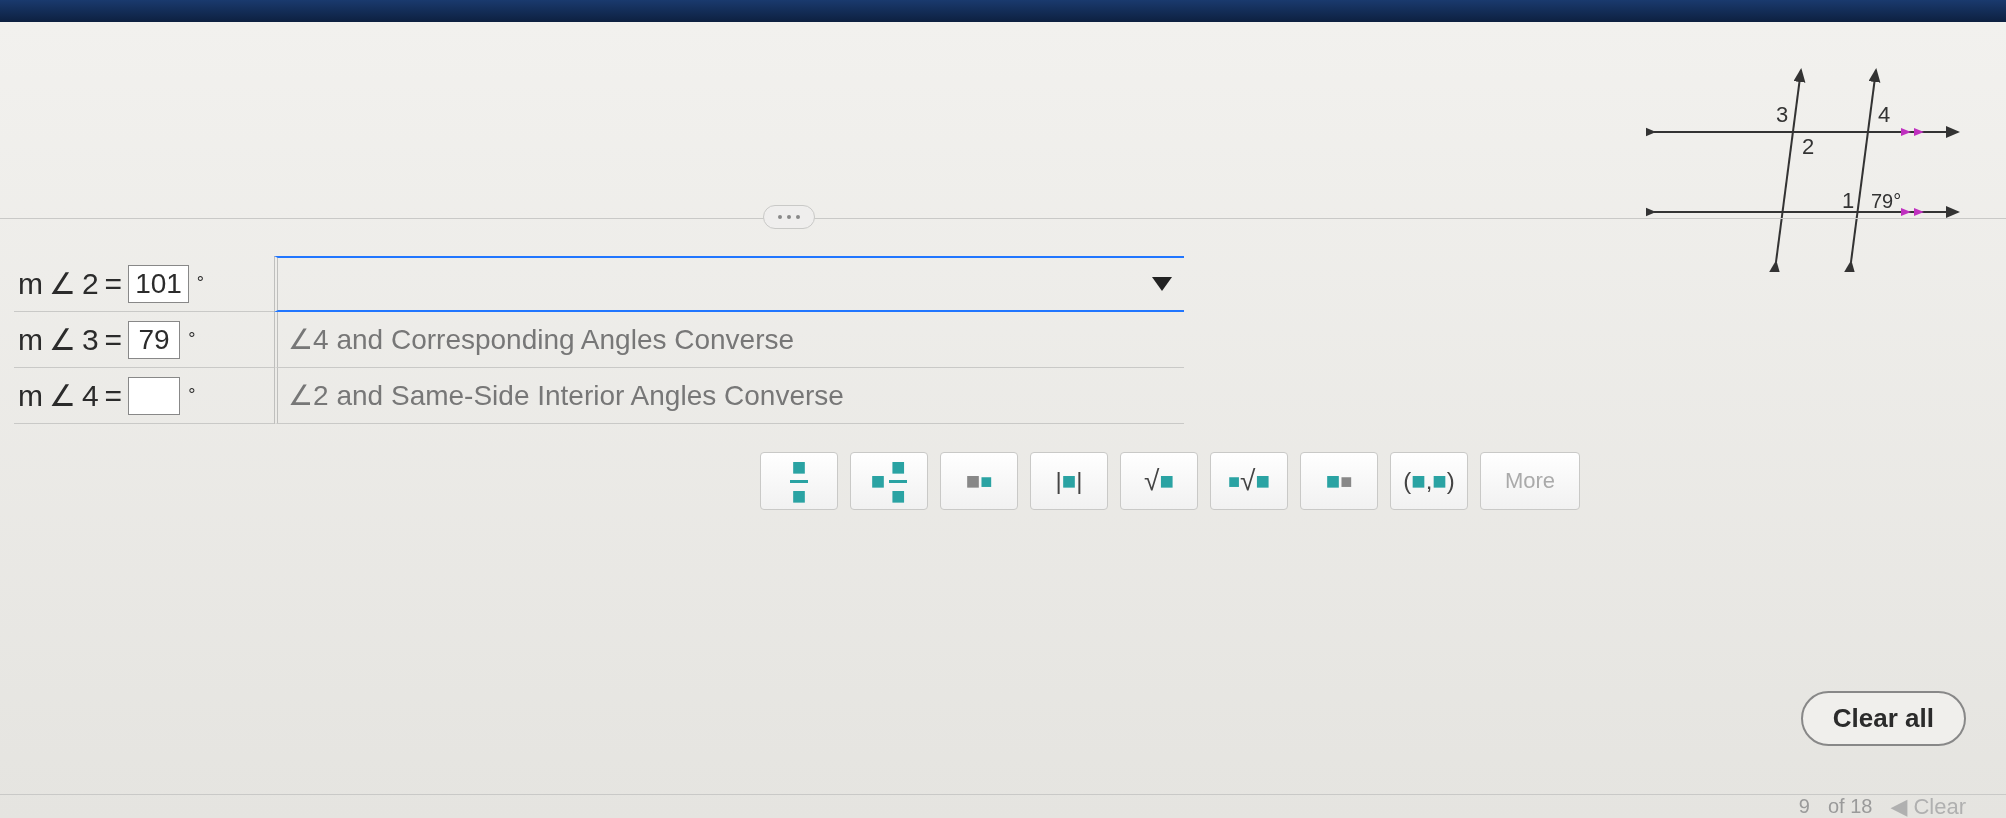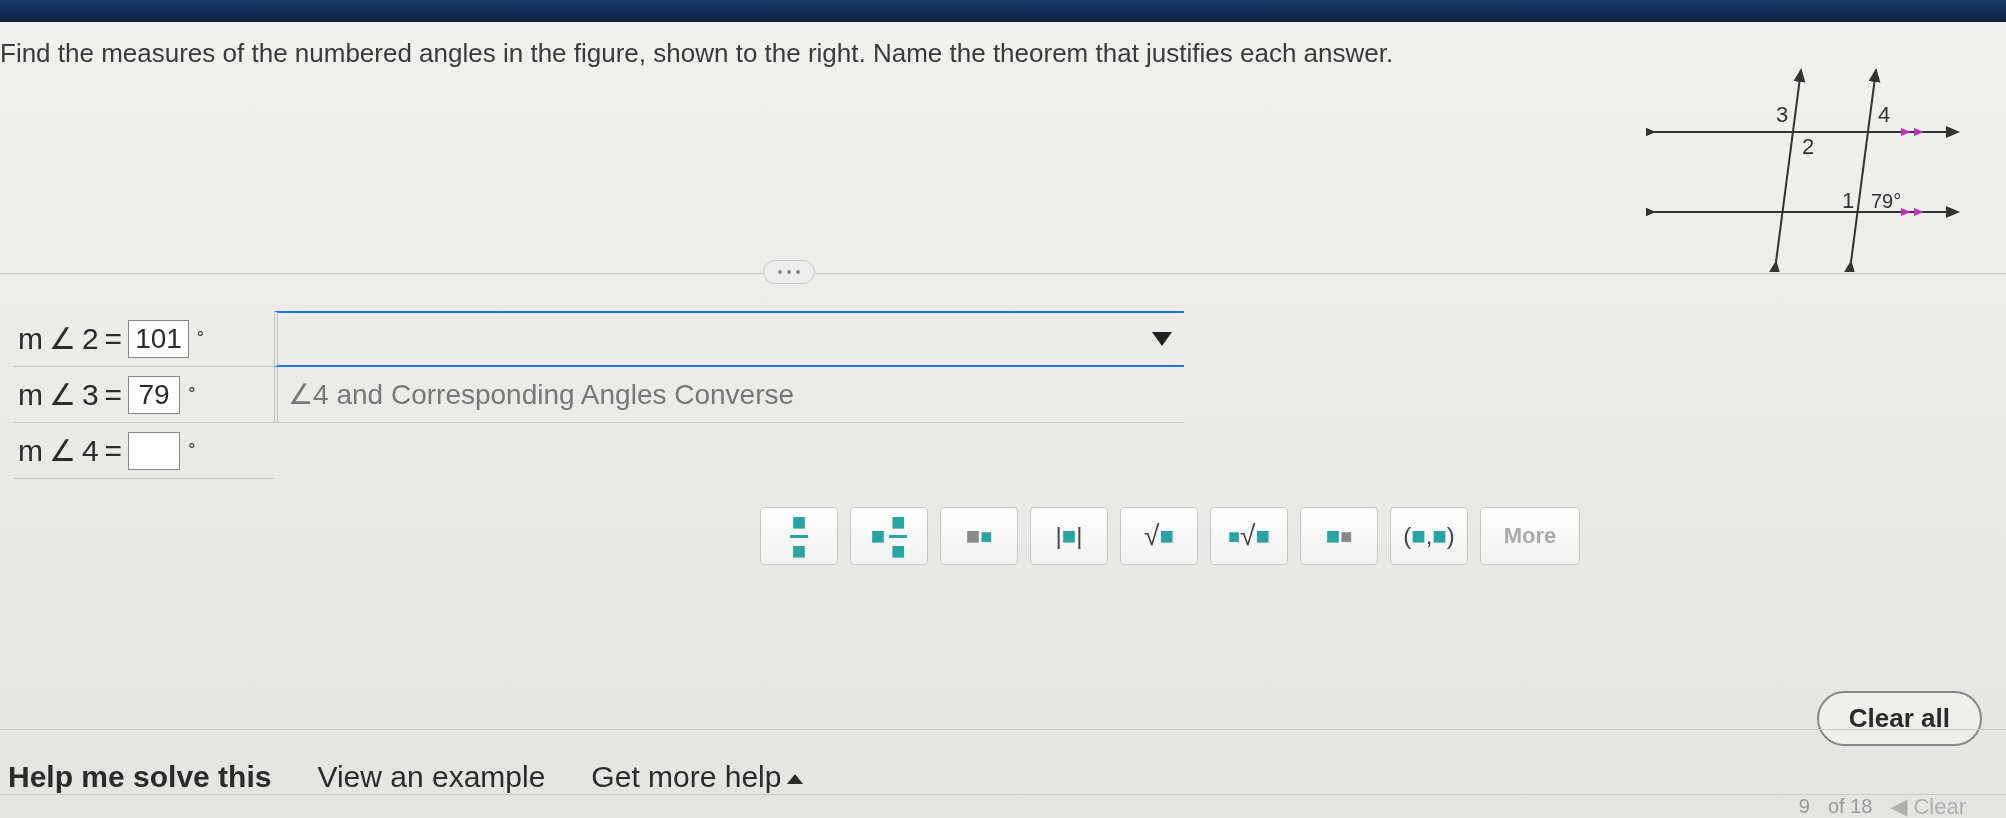--- a/index.html
+++ b/index.html
@@ -125,21 +125,20 @@
       display:flex;
       align-items:center;
       justify-content:center;
       font-size: 24px;
       color: #555;
     }
     .tool-btn.more {
       width: 100px;
       font-size: 22px;
       color:#aaa;
-      font-weight:bold;
     }
     .frac-icon { color:#2aa3a3; font-weight:bold; display:flex;flex-direction:column;align-items:center;line-height:0.9;}
     .frac-icon .bar{width:18px;height:3px;background:#2aa3a3;margin:2px 0;}
     .bottom-bar {
       position:absolute;
       bottom: 24px;
       left: 0;
       right: 0;
       border-top: 1px solid #c9c9c7;
       padding: 30px 20px 0 8px;
@@ -156,21 +155,21 @@
       display:inline-block;
       width:0;height:0;
       border-left:8px solid transparent;
       border-right:8px solid transparent;
       border-bottom:10px solid #2b2b2b;
       margin-left:6px;
       vertical-align: middle;
     }
     .clear-all {
       position:absolute;
-      right: 24px;
+      right: 40px;
       bottom: 72px;
       padding: 10px 30px;
       border: 2px solid #888;
       border-radius: 28px;
       font-size: 26px;
       font-weight: bold;
       color:#2b2b2b;
       background:#f0efec;
     }
     .footer-bar {
@@ -190,21 +189,20 @@
       color:#b0b0b0; font-size:22px;
     }
     .angle-sym::before { content:"∠"; }
   </style>
 </head>
 <body>
 
 <div class="top-bar"></div>
 
 <div class="content">
-  <div class="question-text">Find the measures of the numbered angles in the figure, shown to the right. Name the theorem that justifies each answer.</div>
 
   <div class="figure">
     <svg viewBox="0 0 320 210" width="320" height="210">
       <defs>
         <marker id="arr" markerWidth="10" markerHeight="10" refX="6" refY="3" orient="auto">
           <path d="M0,0 L7,3 L0,6 Z" fill="#333"></path>
         </marker>
         <marker id="arrM" markerWidth="10" markerHeight="10" refX="6" refY="3" orient="auto">
           <path d="M0,0 L7,3 L0,6 Z" fill="#c030c0"></path>
         </marker>
@@ -269,20 +267,21 @@
 
     <div class="answer-row">
       <div class="lhs">
         <span>m</span>
           <span class="angle-sym"></span>
           <span>4</span>
         <span>=</span>
         <span class="input-box"></span>
           <span class="deg">°</span>
       </div>
+      <div class="rhs">∠2 and Same-Side Interior Angles Converse</div>
     </div>
   </div>
 
   <div class="toolbox">
     <div class="tool-btn">
       <div class="frac-icon">
           <span>■</span>
           <div class="bar"></div>
           <span>■</span>
         </div>
@@ -324,26 +323,19 @@
         <span style="color:#2aa3a3">■</span>
         <span style="color:#444">,</span>
         <span style="color:#2aa3a3">■</span>
         <span style="color:#444">)</span>
     </div>
     <div class="tool-btn more">More</div>
   </div>
 
   <div class="clear-all">Clear all</div>
 
-  <div class="bottom-bar">
-    <div class="bottom-link bold">Help me solve this</div>
-    <div class="bottom-link">View an example</div>
-    <div class="bottom-link">
-      <span>Get more help</span><span class="caret-up"></span>
-    </div>
-  </div>
 
   <div class="footer-bar">
     <span>9</span>
     <span>of 18</span>
     <span class="back-pill">◀ <span>Clear</span></span>
   </div>
 </div>
 
 </body></html>

